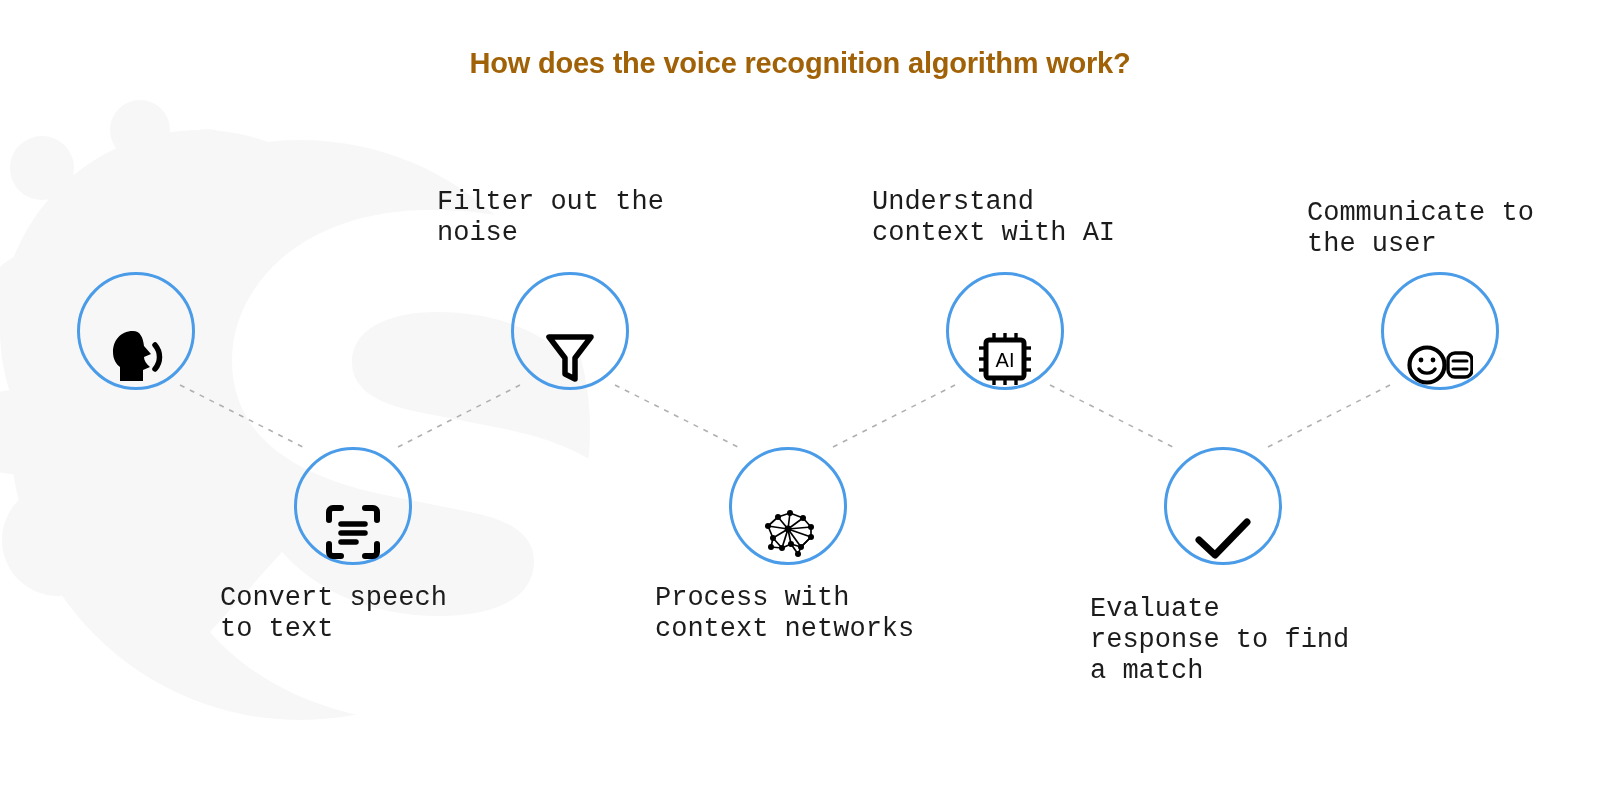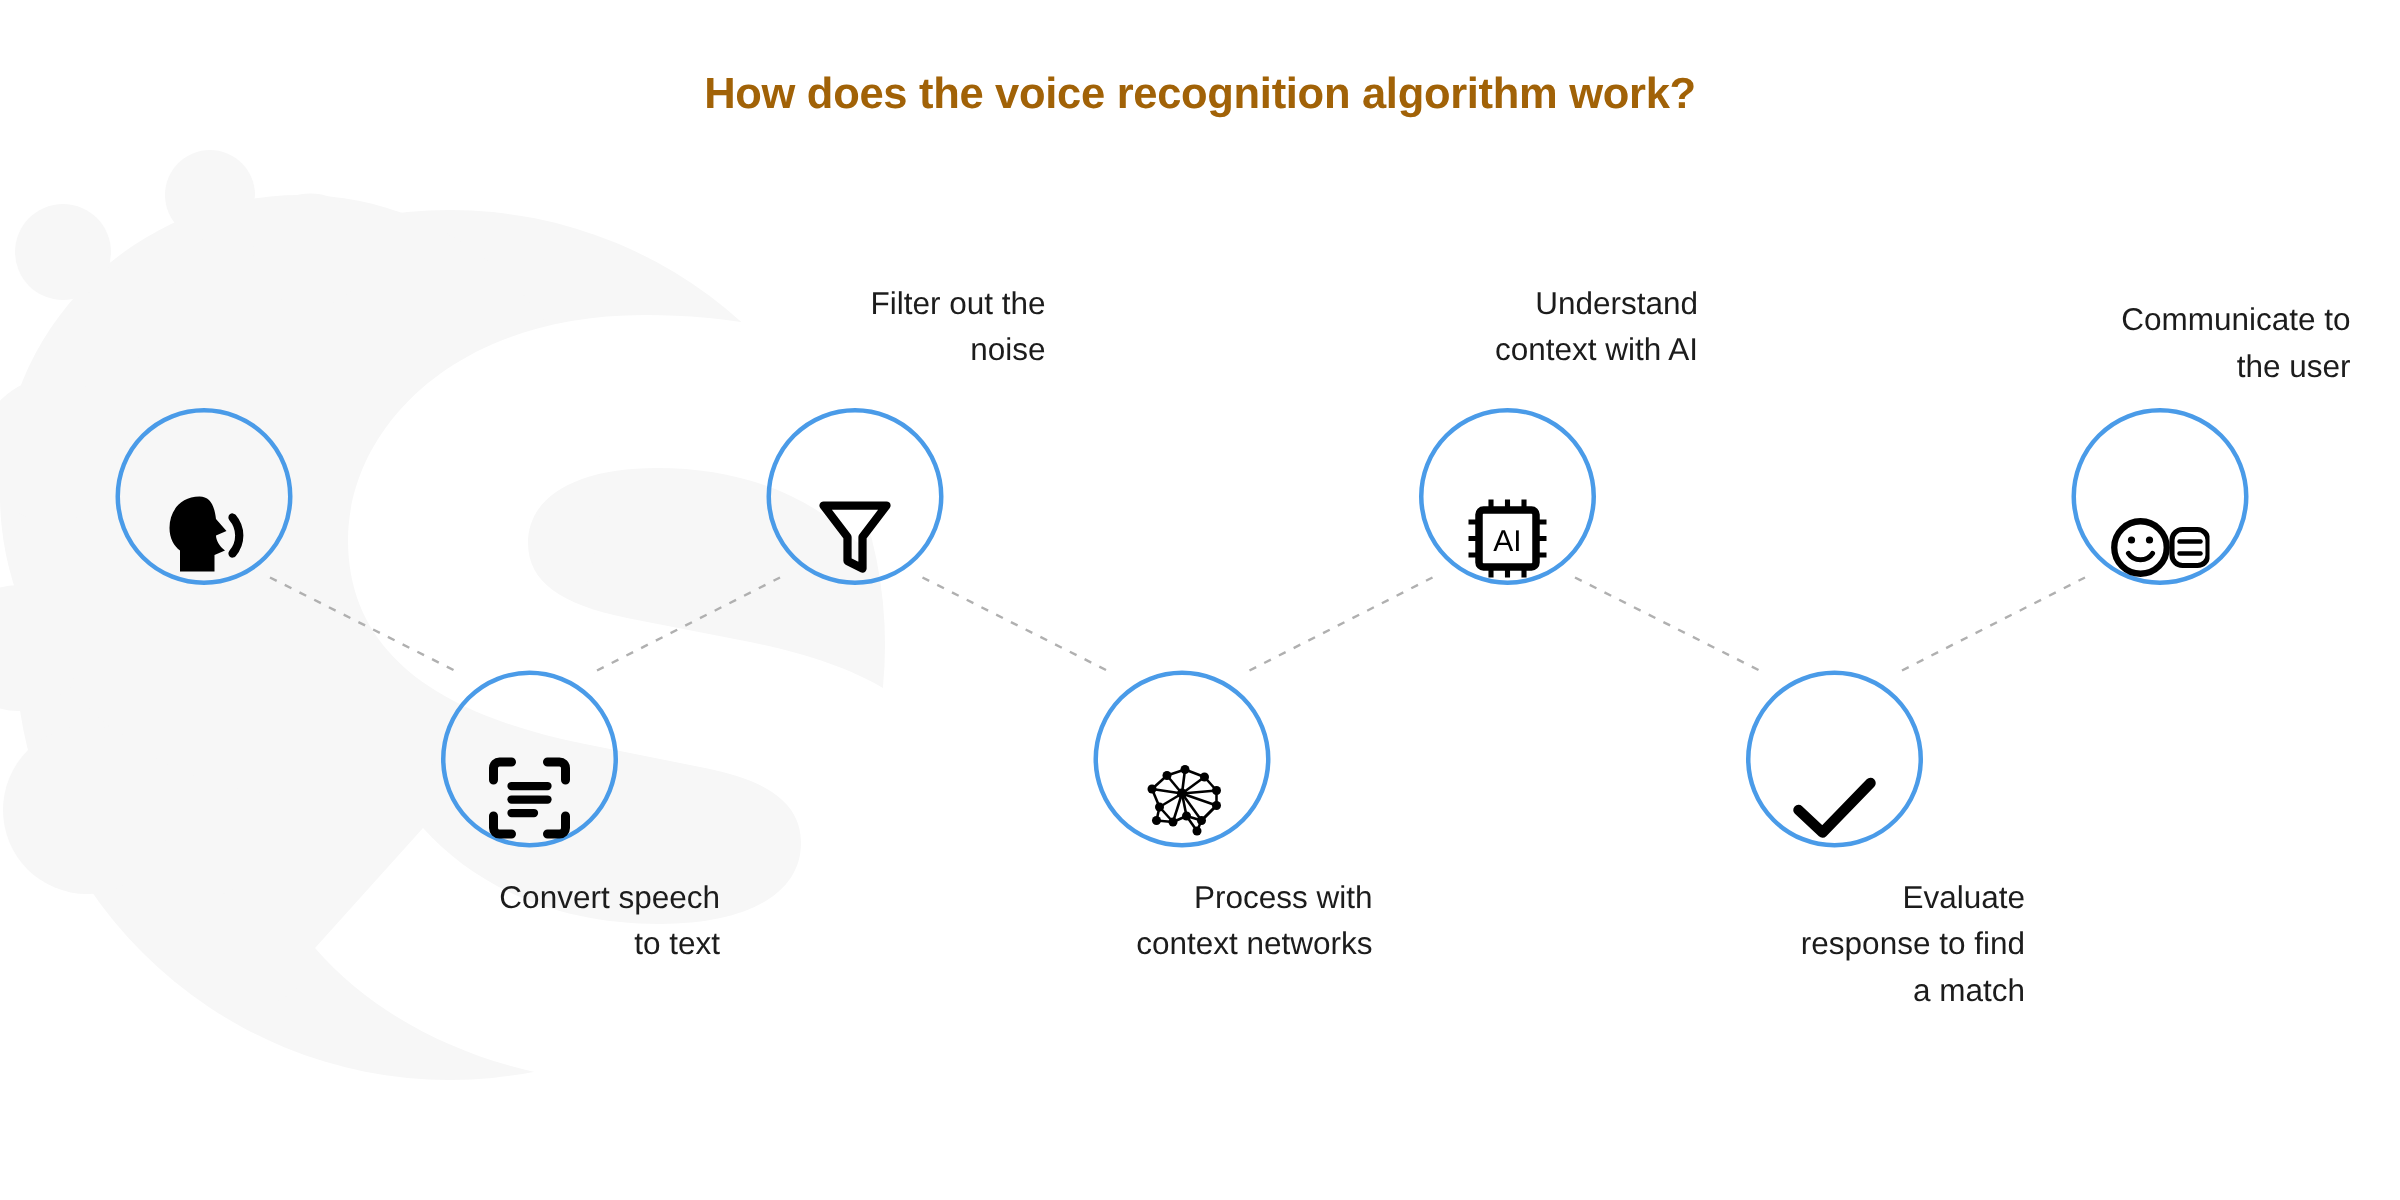--- a/index.html
+++ b/index.html
@@ -64,26 +64,27 @@
     border-radius: 50%;
     border: 3.5px solid #4A9BE8;
     background: transparent;
     box-sizing: content-box;
     display: flex;
     align-items: flex-end;
     justify-content: center;
   }
   .node-label {
     position: absolute;
-    text-align: right;
-    font-size: 21px;
+    text-align: left;
+    font-size: 27px;
     line-height: 31px;
     color: #1c1c1c;
     white-space: pre-line;
     width: 260px;
+    font-family: Liberation Mono, monospace;
   }
   .label-above { bottom: 100%; }
   .label-below { top: 100%; }
 
   .icon-svg { display: block; }
 </style>
 </head>
 <body>
 
 <div id="stage">
@@ -257,21 +258,21 @@
           <line x1="46" y1="28" x2="54" y2="28"></line>
           <line x1="46" y1="39" x2="54" y2="39"></line>
         </g>
         <rect x="9" y="9" width="38" height="38" rx="3" fill="none" stroke="#000000" stroke-width="5"></rect>
         <text x="28" y="36" text-anchor="middle" font-family="'Liberation Sans', sans-serif" font-size="20" fill="#000000">AI</text>
       </svg>
     </div>
   </div>
 
   <div class="node" style="left:1164px; top:447px; width:112px; height:112px;">
-    <div class="node-label label-below" style="left:-74px; margin-top:24px;">Evaluate
+    <div class="node-label label-below" style="left:-74px; margin-top:35px;">Evaluate
 response to find
 a match</div>
     <div class="node-circle">
       <svg class="icon-svg" width="58" height="46" viewBox="0 0 58 46">
         <path fill="none" stroke="#000000" stroke-width="7" stroke-linecap="round" stroke-linejoin="round" d="M5 24 L21 39 L53 6"></path>
       </svg>
     </div>
   </div>
 
   <div class="node" style="left:1381px; top:272px; width:112px; height:112px;">

